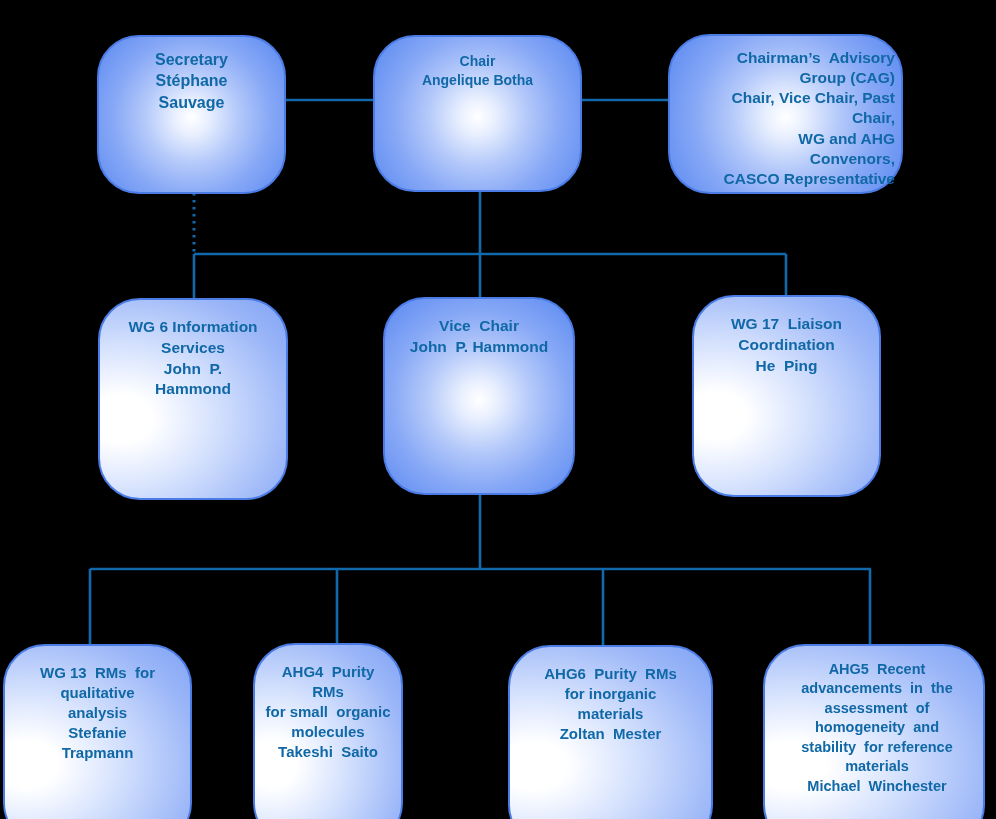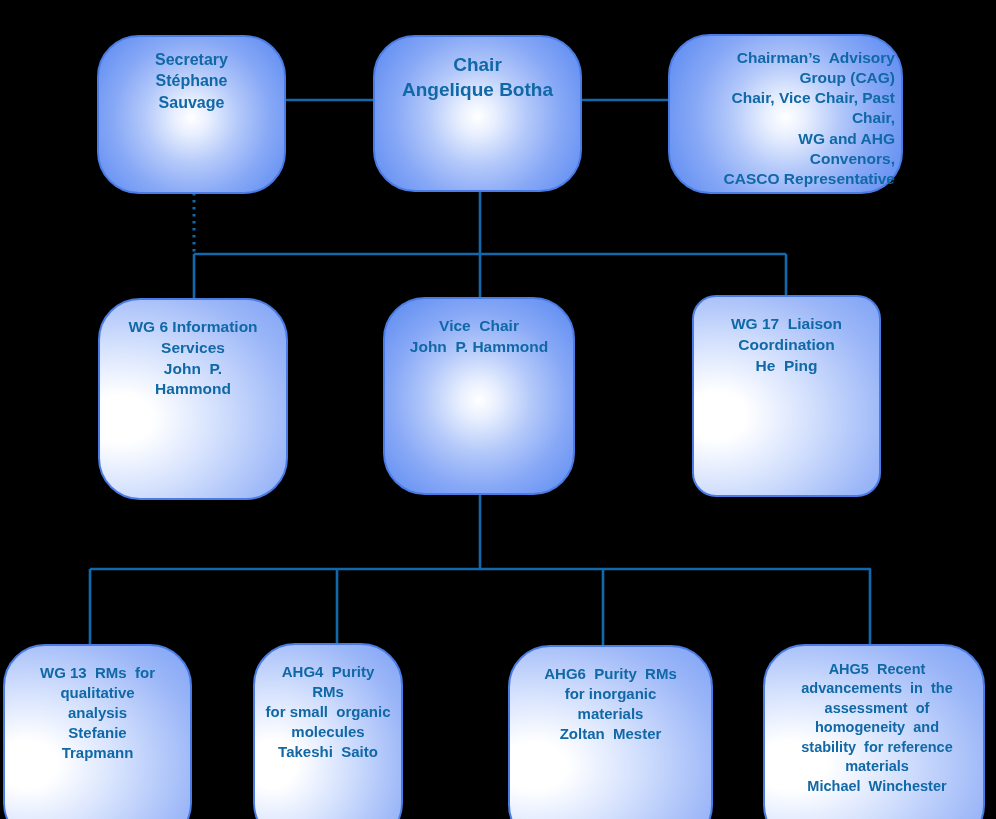--- a/index.html
+++ b/index.html
@@ -31,25 +31,25 @@
       #ffffff 0%, #e8effe 14%, #b4c9fa 38%, #87a8f6 64%, #6b95f3 86%, #5f8bf1 100%);
   }
   
   .grad-side{
     background:radial-gradient(ellipse 135% 100% at 12% 60%,
       #ffffff 0%, #ffffff 12%, #d3e0fd 38%, #9cb7f8 68%, #729bf4 86%, #6e97f3 100%);
     background:radial-gradient(ellipse 135% 100% at 12% 60%,
       #ffffff 0%, #ffffff 12%, #d3e0fd 38%, #9cb7f8 68%, #6e97f3 100%);
   }
   #n-secretary {left:97px;  top:3px;   width:189px; height:159px; font-size:16px;   padding:12px 8px 0 8px;}
-  #n-chair     {left:373px; top:3px;   width:209px; height:157px; font-size:19px;   padding:15px 8px 0 8px;}
+  #n-chair     {left:373px; top:3px;   width:209px; height:157px; font-size:14px;   padding:15px 8px 0 8px;}
   #n-cag       {left:668px; top:2px;   width:235px; height:160px; font-size:15.5px; padding:12px 6px 0 6px; line-height:1.3;text-align:right;}
   #n-wg6       {left:98px;  top:266px; width:190px; height:202px; font-size:15.5px; padding:17px 10px 0 10px;}
   #n-vicechair {left:383px; top:265px; width:192px; height:198px; font-size:15.5px; padding:17px 8px 0 8px;}
-  #n-wg17      {left:692px; top:263px; width:189px; height:202px; font-size:15.5px; padding:17px 10px 0 10px;border-radius:24px;}
+  #n-wg17      {left:692px; top:263px; width:189px; height:202px; font-size:15.5px; padding:17px 10px 0 10px;}
   #n-wg13      {left:3px;   top:612px; width:189px; height:201px; font-size:15px;   padding:17px 10px 0 10px;text-align:center;}
   #n-ahg4      {left:253px; top:611px; width:150px; height:202px; font-size:15px;   padding:17px 8px 0 8px;}
   #n-ahg6      {left:508px; top:613px; width:205px; height:202px; font-size:15px;   padding:17px 12px 0 12px;}
   #n-ahg5      {left:763px; top:612px; width:222px; height:203px; font-size:14.5px; padding:14px 4px 0 10px;}
 </style>
 </head>
 <body>
 
 <div id="canvas">
 

